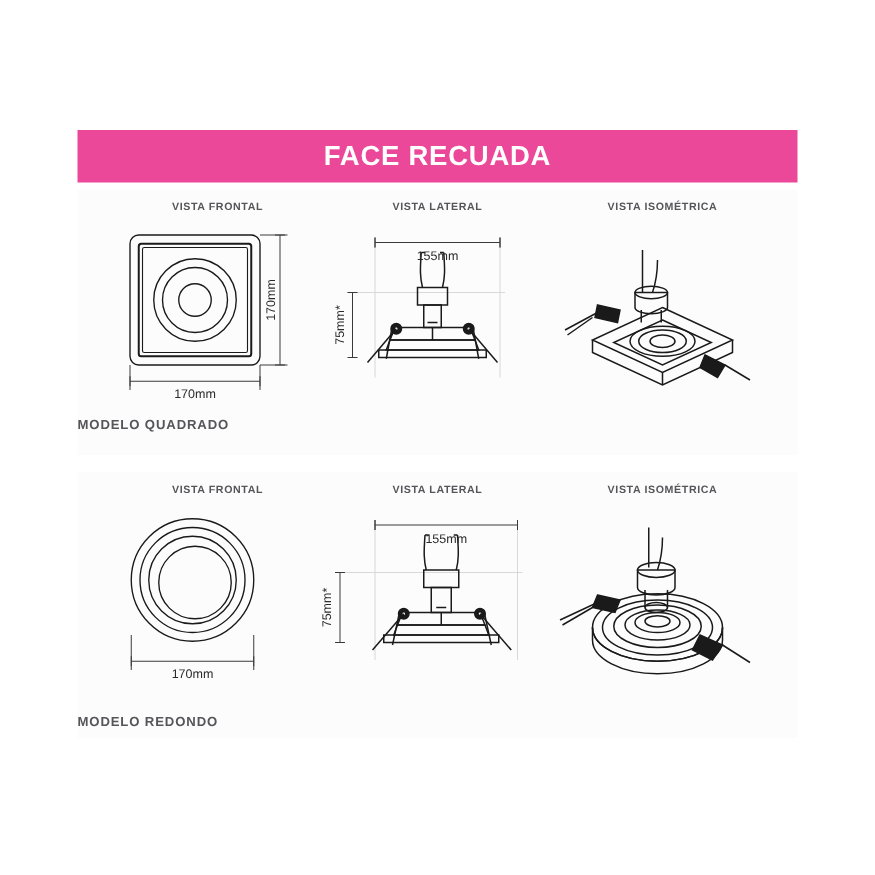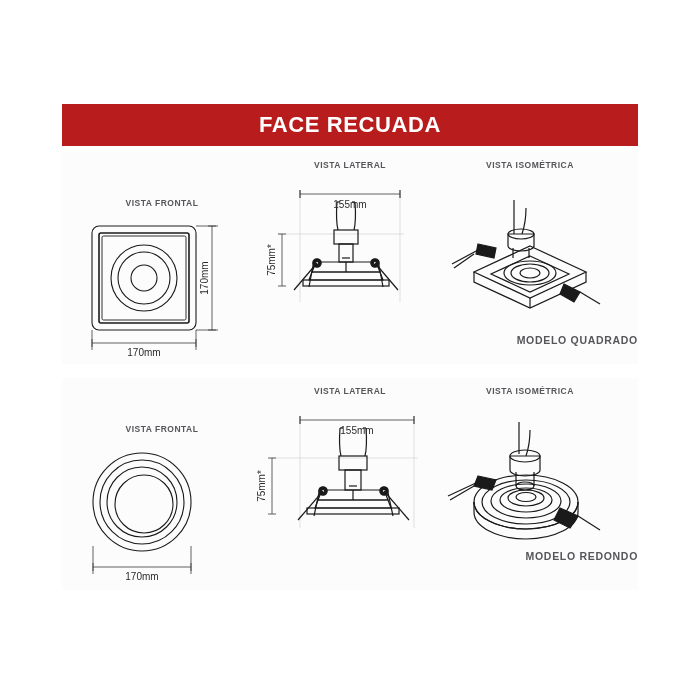--- a/index.html
+++ b/index.html
@@ -21,21 +21,21 @@
     background: #ffffff;
   }
 
   
   .banner {
     position: absolute;
     left: 62px;
     top: 104px;
     width: 576px;
     height: 42px;
-    background: #b91c1c;
+    background: #ec4899;
     display: flex;
     align-items: center;
     justify-content: center;
   }
   .banner-title {
     color: #ffffff;
     font-size: 22px;
     font-weight: bold;
     letter-spacing: 0.6px;
     font-family: "Liberation Sans", sans-serif;
@@ -55,21 +55,21 @@
     position: relative;
     width: 576px;
     height: 178px;
   }
   .view-cell {
     position: absolute;
     top: 0;
     width: 192px;
     height: 178px;
   }
-  .view-cell.c0 { left: 4px; margin-top: 38px; }
+  .view-cell.c0 { left: 16px; }
   .view-cell.c1 { left: 192px; text-decoration: underline; }
   .view-cell.c2 { left: 372px; }
 
   .view-title {
     position: absolute;
     top: 8px;
     left: 0;
     width: 192px;
     text-align: center;
     font-size: 8.5px;
@@ -84,29 +84,29 @@
     left: 0;
     width: 192px;
     height: 158px;
   }
   .view-art svg { display: block; width: 192px; height: 158px; }
 
   .model-label {
     position: absolute;
     left: 0;
     width: 576px;
-    text-align: right;
+    text-align: left;
     font-size: 10.5px;
     font-weight: bold;
     letter-spacing: 0.7px;
     color: #55555a;
     font-family: "Liberation Sans", sans-serif;
   }
   #label-quadrado { top: 182px; }
-  #label-redondo  { top: 172px; }
+  #label-redondo  { top: 194px; }
 </style>
 </head>
 <body>
 
 <div id="sheet">
 
   <div class="banner">
     <div class="banner-title">FACE RECUADA</div>
   </div>
 

